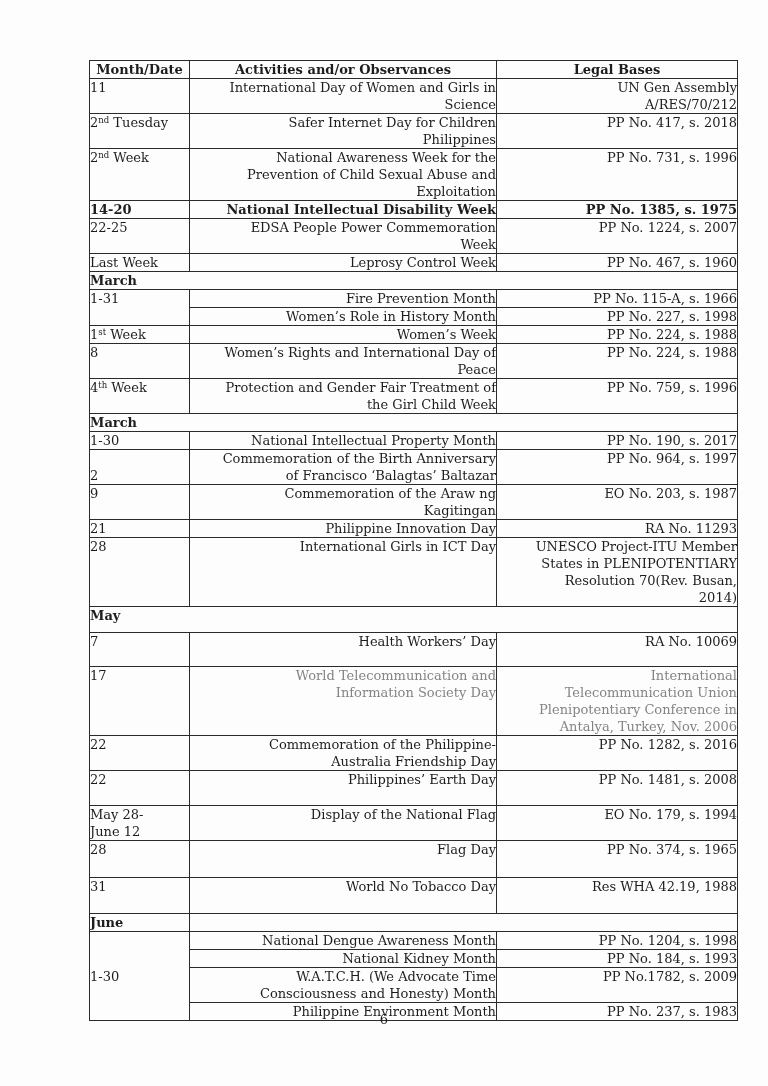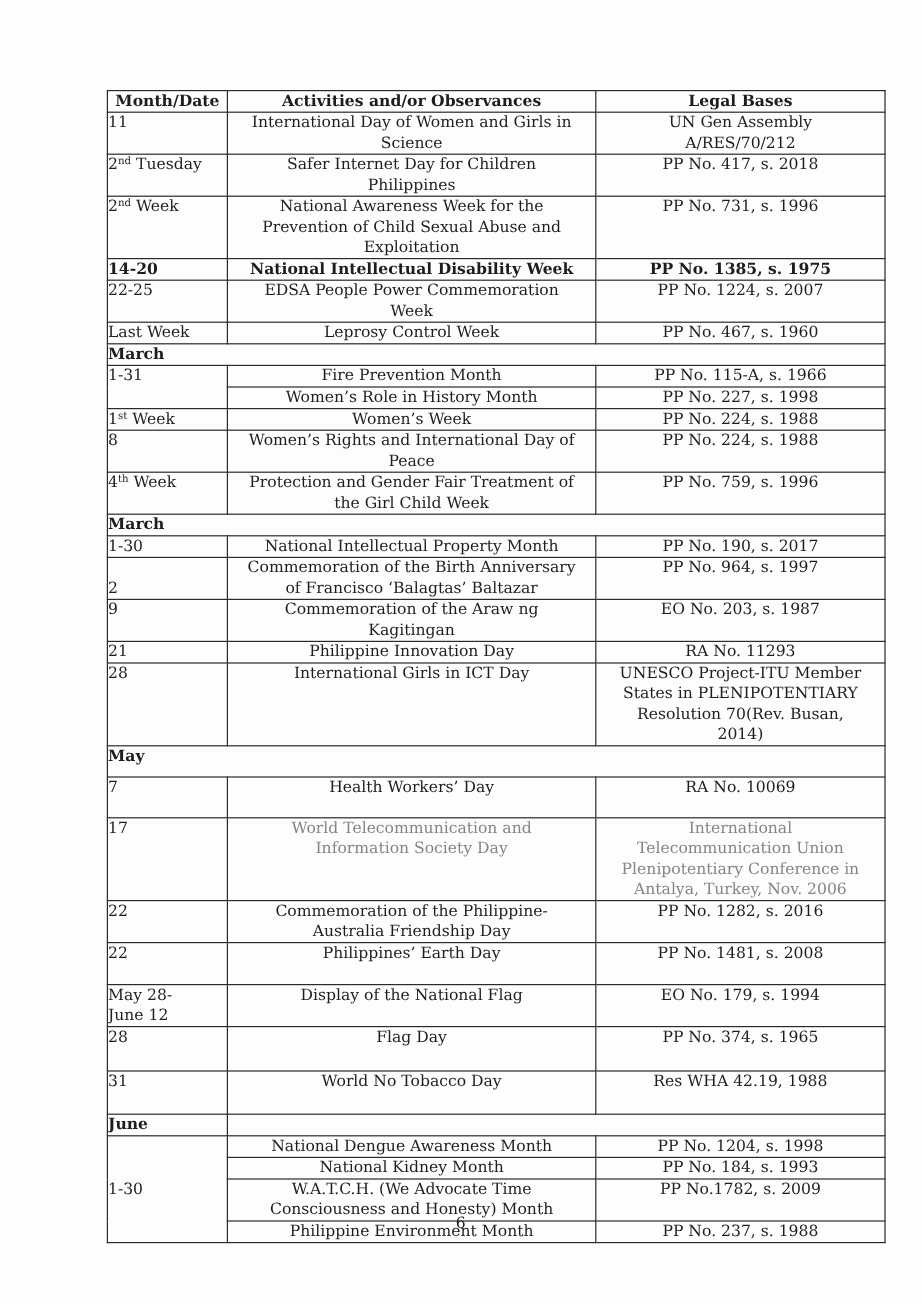--- a/index.html
+++ b/index.html
@@ -11,36 +11,36 @@
   html,body{margin:0;padding:0;background:#fff;}
   .page{
     position:relative;
     width:768px;height:1086px;
     background:var(--paper);
     font-family:"DejaVu Serif","Liberation Serif",serif;
     color:var(--text);
     overflow:hidden;
   }
   table.obs{
-    position:absolute;left:89px;top:75px;width:648px;
+    position:absolute;left:89px;top:60px;width:648px;
     border-collapse:collapse;table-layout:fixed;
   }
   table.obs th, table.obs td{
     border:1px solid var(--border);
     font-size:13px;line-height:17px;
     vertical-align:top;
     overflow:hidden;
     padding:0;
   }
   table.obs th{
     font-weight:bold;text-align:center;
     height:17px;padding:0 2px;
   }
   td.date{text-align:left;white-space:pre-line;padding:0 2px;}
-  td.act, td.legal{padding:0 6px;white-space:pre-line;text-align:center;}
+  td.act, td.legal{padding:0 6px;white-space:pre-line;text-align:right;}
   td.month{font-weight:bold;padding:0 5px;text-align:left;margin-top:29px;}
   tr.gray td.act, tr.gray td.legal{color:var(--muted);}
   sup{font-size:8.5px;line-height:0;vertical-align:4px;}
   .pagenum{
     position:absolute;left:0;top:1012px;width:100%;
     text-align:center;font-size:13px;line-height:15px;
   }
 </style>
 </head>
 <body>
@@ -215,18 +215,18 @@
           <td class="act">National Kidney Month</td>
           <td class="legal">PP No. 184, s. 1993</td>
         </tr>
         <tr class="item-row" style="height: 21px;">
           <td class="act">W.A.T.C.H. (We Advocate Time
 Consciousness and Honesty) Month</td>
           <td class="legal">PP No.1782, s. 2009</td>
         </tr>
         <tr class="item-row" style="height: 17px;">
           <td class="act">Philippine Environment Month</td>
-          <td class="legal">PP No. 237, s. 1988</td>
+          <td class="legal">PP No. 237, s. 1983</td>
         </tr>
       </tbody>
   </table>
   <div class="pagenum">6</div>
 </div>
 
 </body></html>

